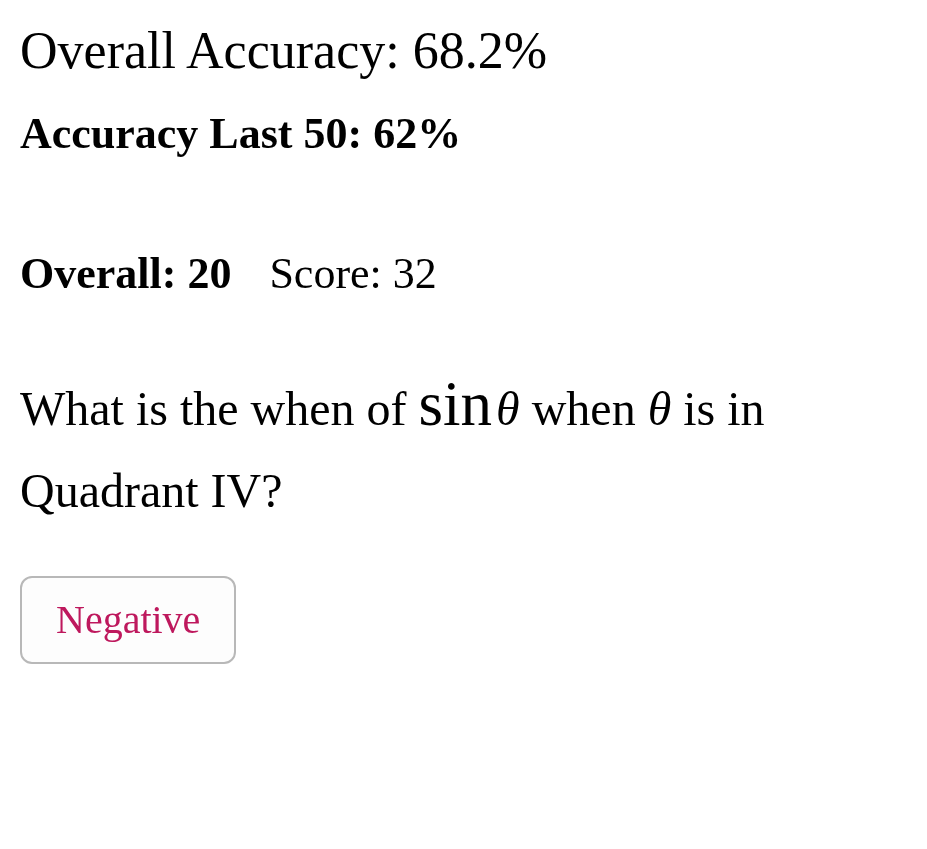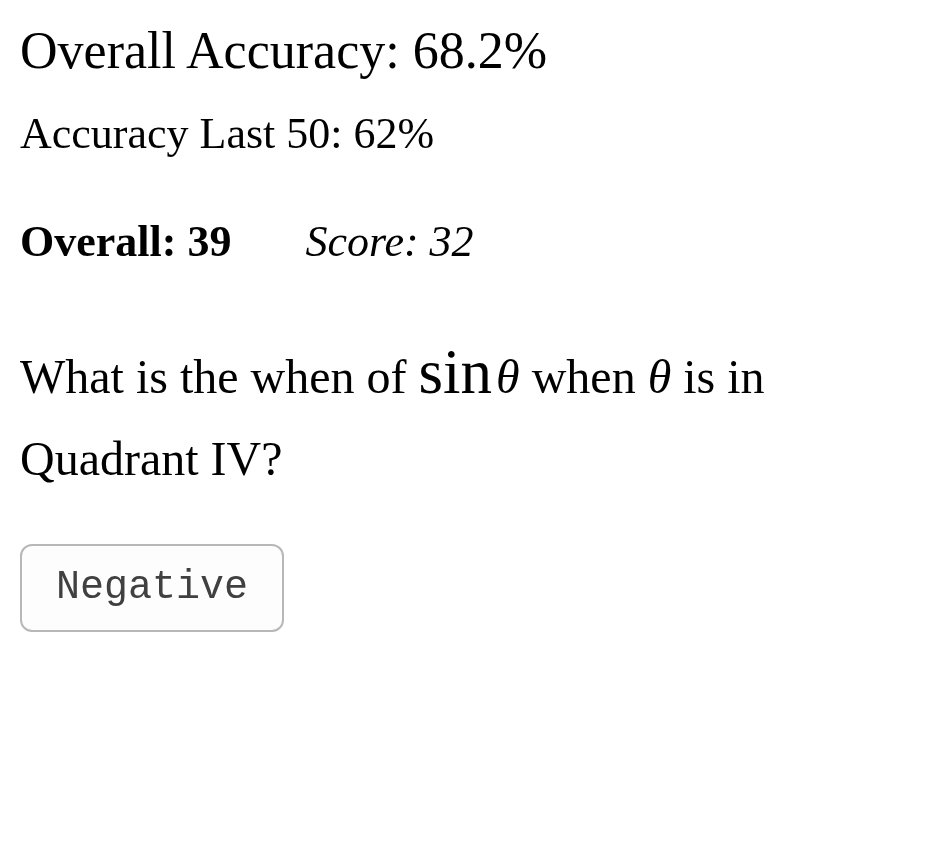--- a/index.html
+++ b/index.html
@@ -16,36 +16,35 @@
       padding: 20px 20px 20px 20px;
     }
     .overall-accuracy {
       font-size: 52px;
       font-weight: 400;
       line-height: 1.2;
       margin-bottom: 26px;
     }
     .accuracy-last-50 {
       font-size: 44px;
-      font-weight: 400;
+      font-weight: 700;
       line-height: 1.2;
-      margin-bottom: 55px;
+      margin-bottom: 87px;
     }
     .record-score-line {
       font-size: 44px;
       line-height: 1.2;
       margin-bottom: 55px;
     }
     .record-part {
       font-weight: 700;
     }
     .score-part {
       font-weight: 400;
-      margin-left: 74px;
-      font-style: italic;
+      margin-left: 38px;
     }
     .question {
       font-size: 48px;
       font-weight: 400;
       line-height: 1.55;
       margin-bottom: 48px;
     }
     .math-func {
       font-family: 'Times New Roman', Times, serif;
       font-size: 63px;
@@ -53,45 +52,45 @@
     .theta {
       font-family: 'Times New Roman', Times, serif;
       font-style: italic;
       font-size: 48px;
     }
     .answer-buttons {
       display: flex;
       gap: 34px;
     }
     .answer-button {
-      font-family: Liberation Mono, monospace;
+      font-family: Liberation Serif, serif;
       font-size: 40px;
       font-weight: 400;
-      color: #404040;
+      color: #be185d;
       background: #fdfdfd;
       border: 2px solid #b8b8b8;
       border-radius: 12px;
       padding: 22px 34px;
       cursor: pointer;
       line-height: 1;
     }
   </style>
 </head>
 <body>
 
 <div class="overall-accuracy">
   <span>Overall Accuracy: </span><span>68.2%</span>
 </div>
 
 <div class="accuracy-last-50">
   <span>Accuracy Last 50: </span><span>62%</span>
 </div>
 
 <div class="record-score-line">
-  <span class="record-part"><span>Overall: </span><span>39</span></span><span class="score-part"><span>Score: </span><span>32</span></span>
+  <span class="record-part"><span>Overall: </span><span>20</span></span><span class="score-part"><span>Score: </span><span>32</span></span>
 </div>
 
 <div class="question">
   <span>What is the when of </span><span class="math-func">sin</span> <span class="theta">θ</span><span> when </span><span class="theta">θ</span><span> is in Quadrant IV?</span>
 </div>
 
 <div class="answer-buttons">
   <button class="answer-button">Negative</button>
 </div>
 

